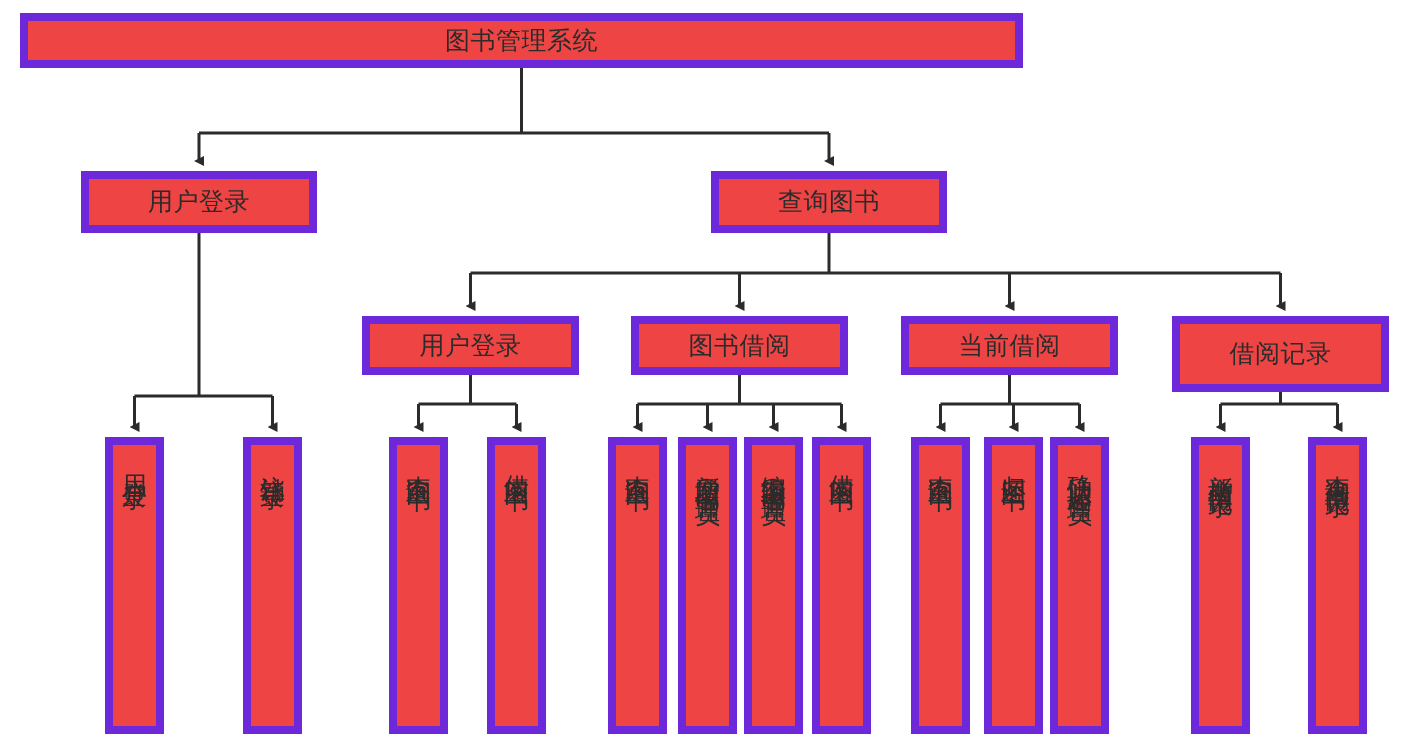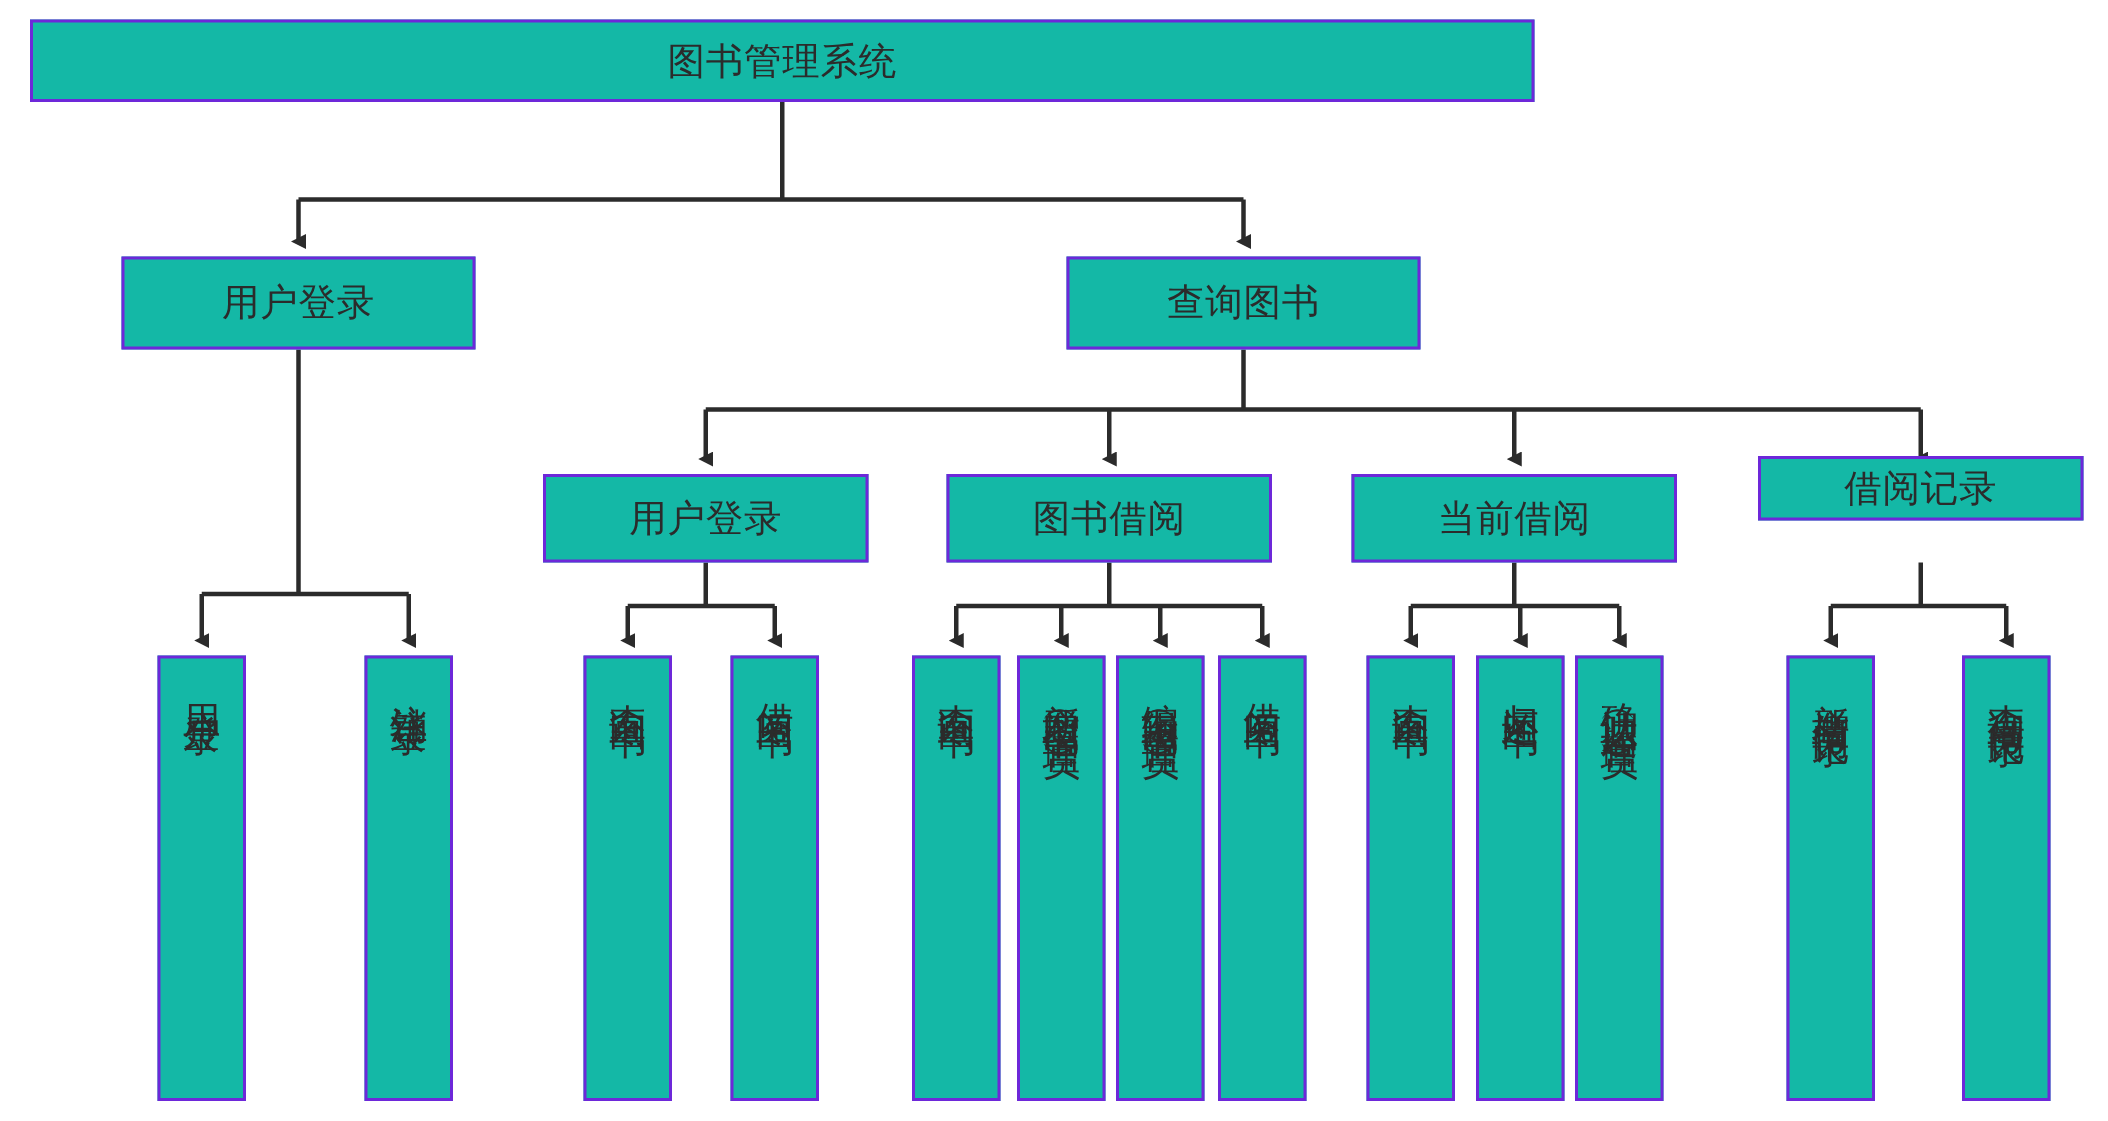--- a/index.html
+++ b/index.html
@@ -22,22 +22,22 @@
     position: absolute;
     left: 0;
     top: 0;
     width: 1405px;
     height: 747px;
     pointer-events: none;
   }
   .node {
     position: absolute;
     box-sizing: border-box;
-    background: #14b8a6;
-    border: 2px solid #6d28d9;
+    background: #ef4444;
+    border: 8px solid #6d28d9;
     display: flex;
     align-items: center;
     justify-content: center;
     z-index: 2;
   }
   .node .label {
     color: #2b2b2b;
     line-height: 1.12;
     text-align: center;
     white-space: pre;
@@ -136,21 +136,21 @@
       </div>
       <div class="node horiz" style="left: 362px; top: 316px; width: 217px; height: 59px;">
         <span class="label">用户登录</span>
       </div>
       <div class="node horiz" style="left: 631px; top: 316px; width: 217px; height: 59px;">
         <span class="label">图书借阅</span>
       </div>
       <div class="node horiz" style="left: 901px; top: 316px; width: 217px; height: 59px;">
         <span class="label">当前借阅</span>
       </div>
-      <div class="node horiz" style="left: 1172px; top: 304px; width: 217px; height: 43px;">
+      <div class="node horiz" style="left: 1172px; top: 316px; width: 217px; height: 76px;">
         <span class="label">借阅记录</span>
       </div>
       <div class="node vert" style="left: 105px; top: 437px; width: 59px; height: 297px;">
         <span class="label">用户登录</span>
       </div>
       <div class="node vert" style="left: 243px; top: 437px; width: 59px; height: 297px;">
         <span class="label">注销登录</span>
       </div>
       <div class="node vert" style="left: 389px; top: 437px; width: 59px; height: 297px;">
         <span class="label">查询图书</span>

